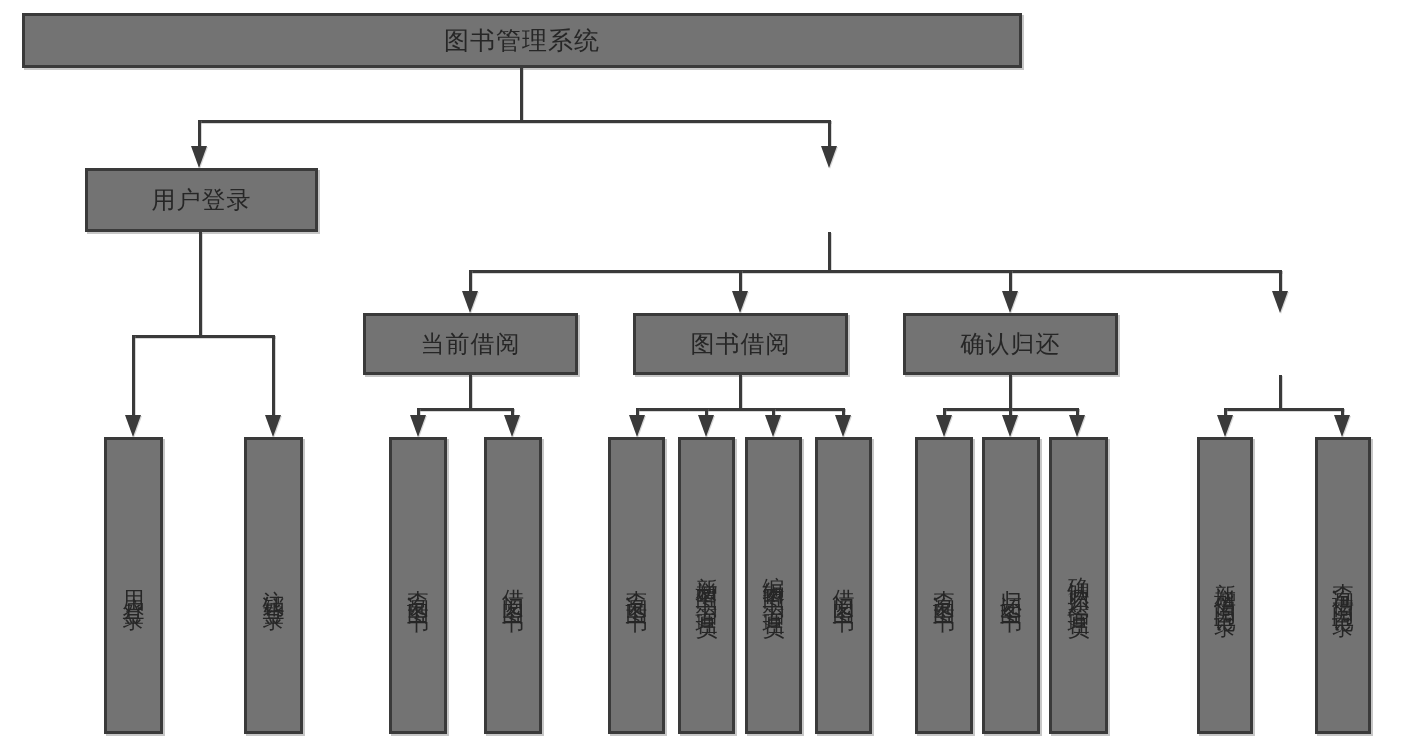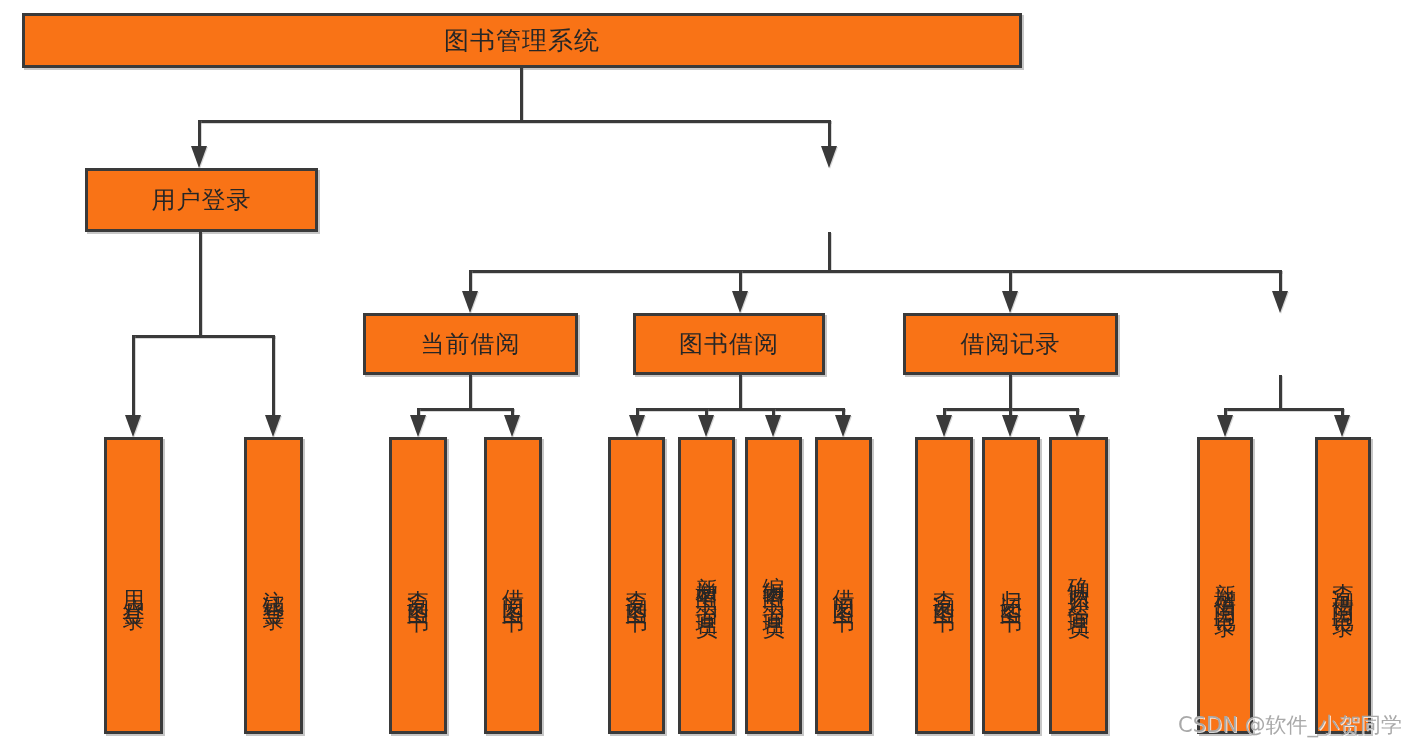--- a/index.html
+++ b/index.html
@@ -3,21 +3,21 @@
 <meta charset="utf-8">
 <style>
   html,body { margin:0; padding:0; background:#ffffff; }
   #stage {
     position:relative; width:1405px; height:747px; background:#ffffff;
     font-family:"DejaVu Sans","Liberation Sans",sans-serif;
     overflow:hidden;
   }
   
   .node, .vnode {
-    position:absolute; box-sizing:border-box; background:#f97316;
+    position:absolute; box-sizing:border-box; background:#737373;
     border:3px solid #3a3a3a;
     box-shadow:2px 2px 0 rgba(130,130,130,0.45);
     display:flex; align-items:center; justify-content:center;
   }
   .node span {
     font-size:24px; color:#262626; letter-spacing:1px; white-space:nowrap;
   }
   .node.root span { font-size:25px; }
   .vnode { top:437px; height:297px; }
   .vnode span {
@@ -77,25 +77,25 @@
   <div class="vline" style="left:739px;top:270px;height:23px;"></div>
   <div class="arrow" style="left:732px;top:291px;"></div>
   <div class="vline" style="left:1009px;top:270px;height:23px;"></div>
   <div class="arrow" style="left:1002px;top:291px;"></div>
   <div class="vline" style="left:1279px;top:270px;height:23px;"></div>
   <div class="arrow" style="left:1272px;top:291px;"></div>
 
   <div class="node" style="left:363px;top:313px;width:215px;height:62px;">
     <span>当前借阅</span>
   </div>
-  <div class="node" style="left:633px;top:313px;width:192px;height:62px;font-family:Liberation Serif, serif;">
+  <div class="node" style="left:633px;top:313px;width:215px;height:62px;font-family:Liberation Serif, serif;">
     <span>图书借阅</span>
   </div>
   <div class="node" style="left:903px;top:313px;width:215px;height:62px;">
-    <span>借阅记录</span>
+    <span>确认归还</span>
   </div>
 
   <div class="vline" style="left:469px;top:375px;height:33px;"></div>
   <div class="hline" style="left:417px;top:408px;width:97px;"></div>
   <div class="vline" style="left:417px;top:408px;height:10px;"></div>
   <div class="arrow" style="left:410px;top:415px;"></div>
   <div class="vline" style="left:511px;top:408px;height:10px;"></div>
   <div class="arrow" style="left:504px;top:415px;"></div>
 
   <div class="vline" style="left:739px;top:375px;height:33px;"></div>
@@ -162,15 +162,14 @@
     <span>确认归还（管理员）</span>
   </div>
 
   <div class="vnode" style="left:1197px;width:56px;">
     <span>新增借阅记录</span>
   </div>
   <div class="vnode" style="left:1315px;width:56px;">
     <span>查询借阅记录</span>
   </div>
 
-  <div id="watermark">CSDN @软件_小贺同学</div>
 
 </div>
 
 </body></html>

